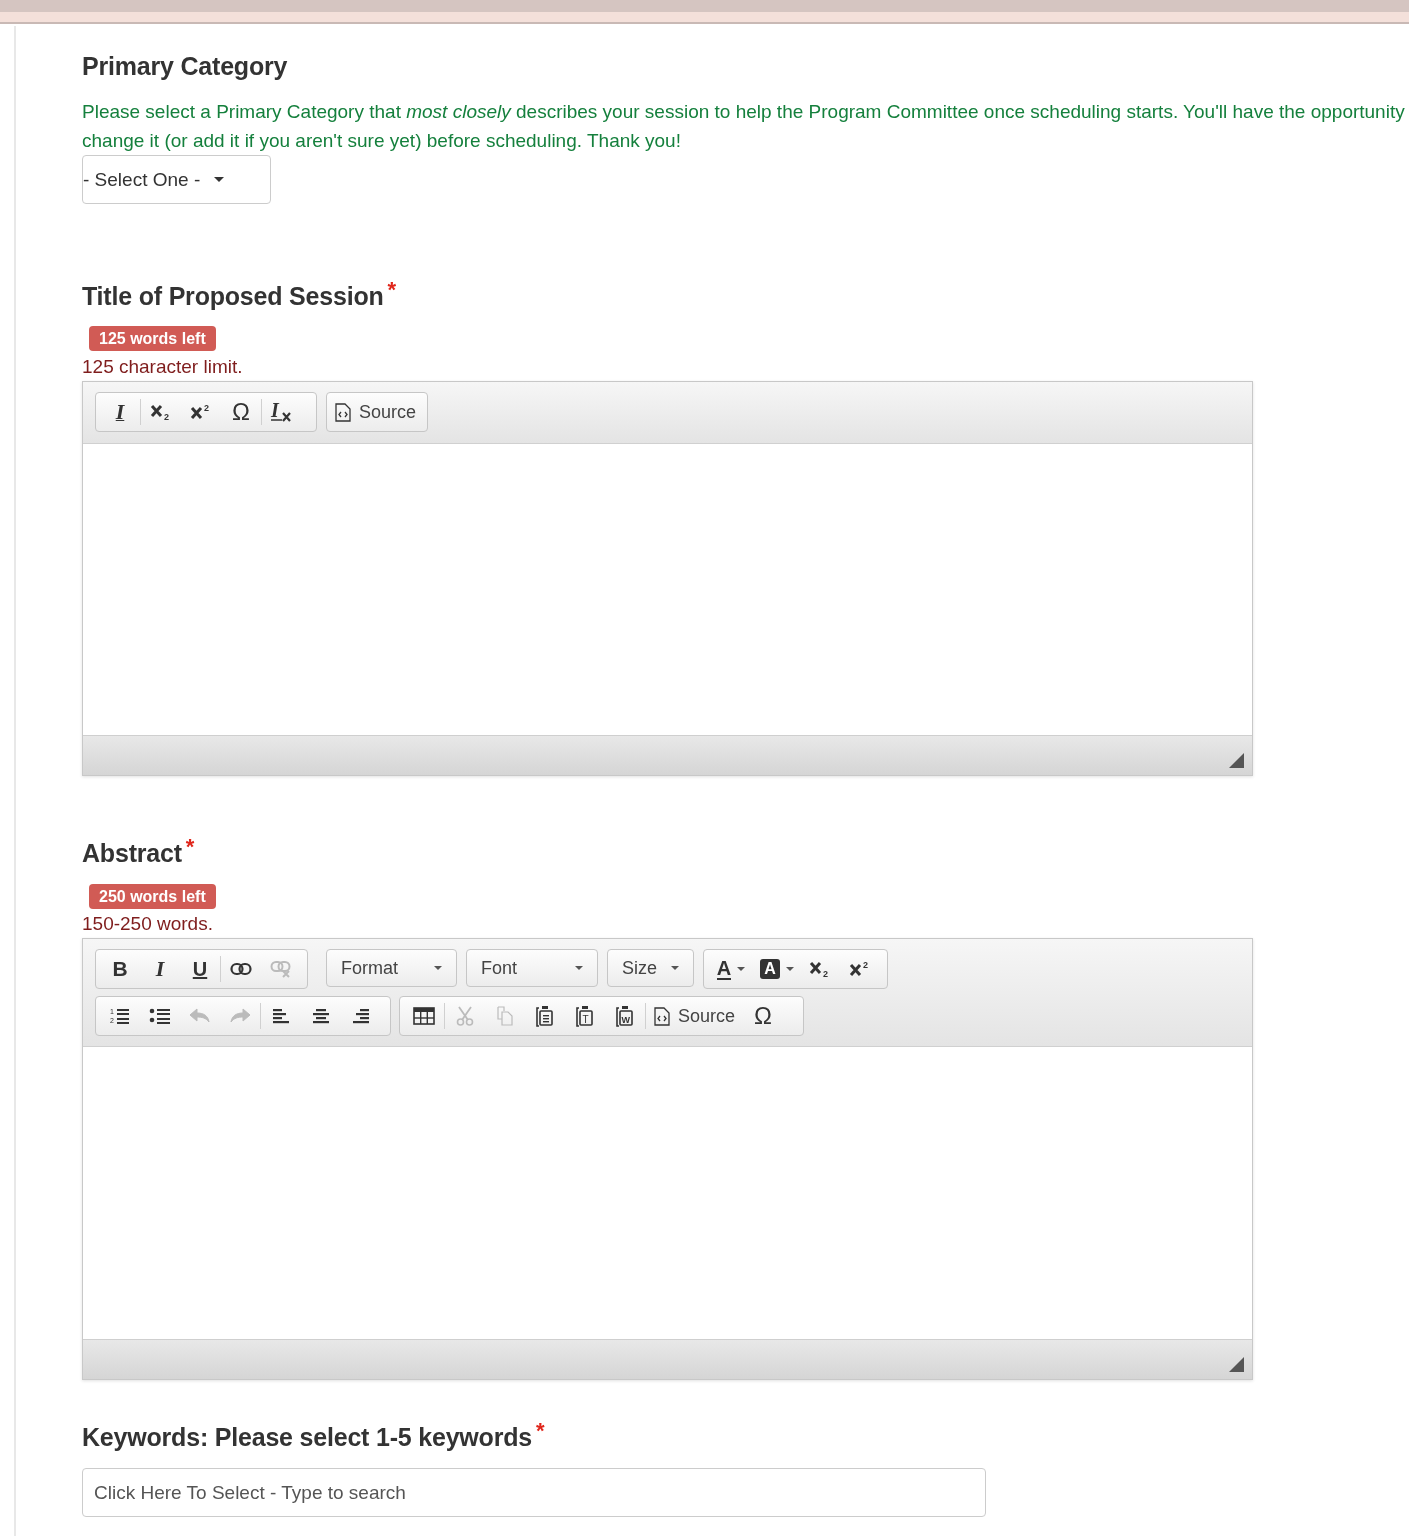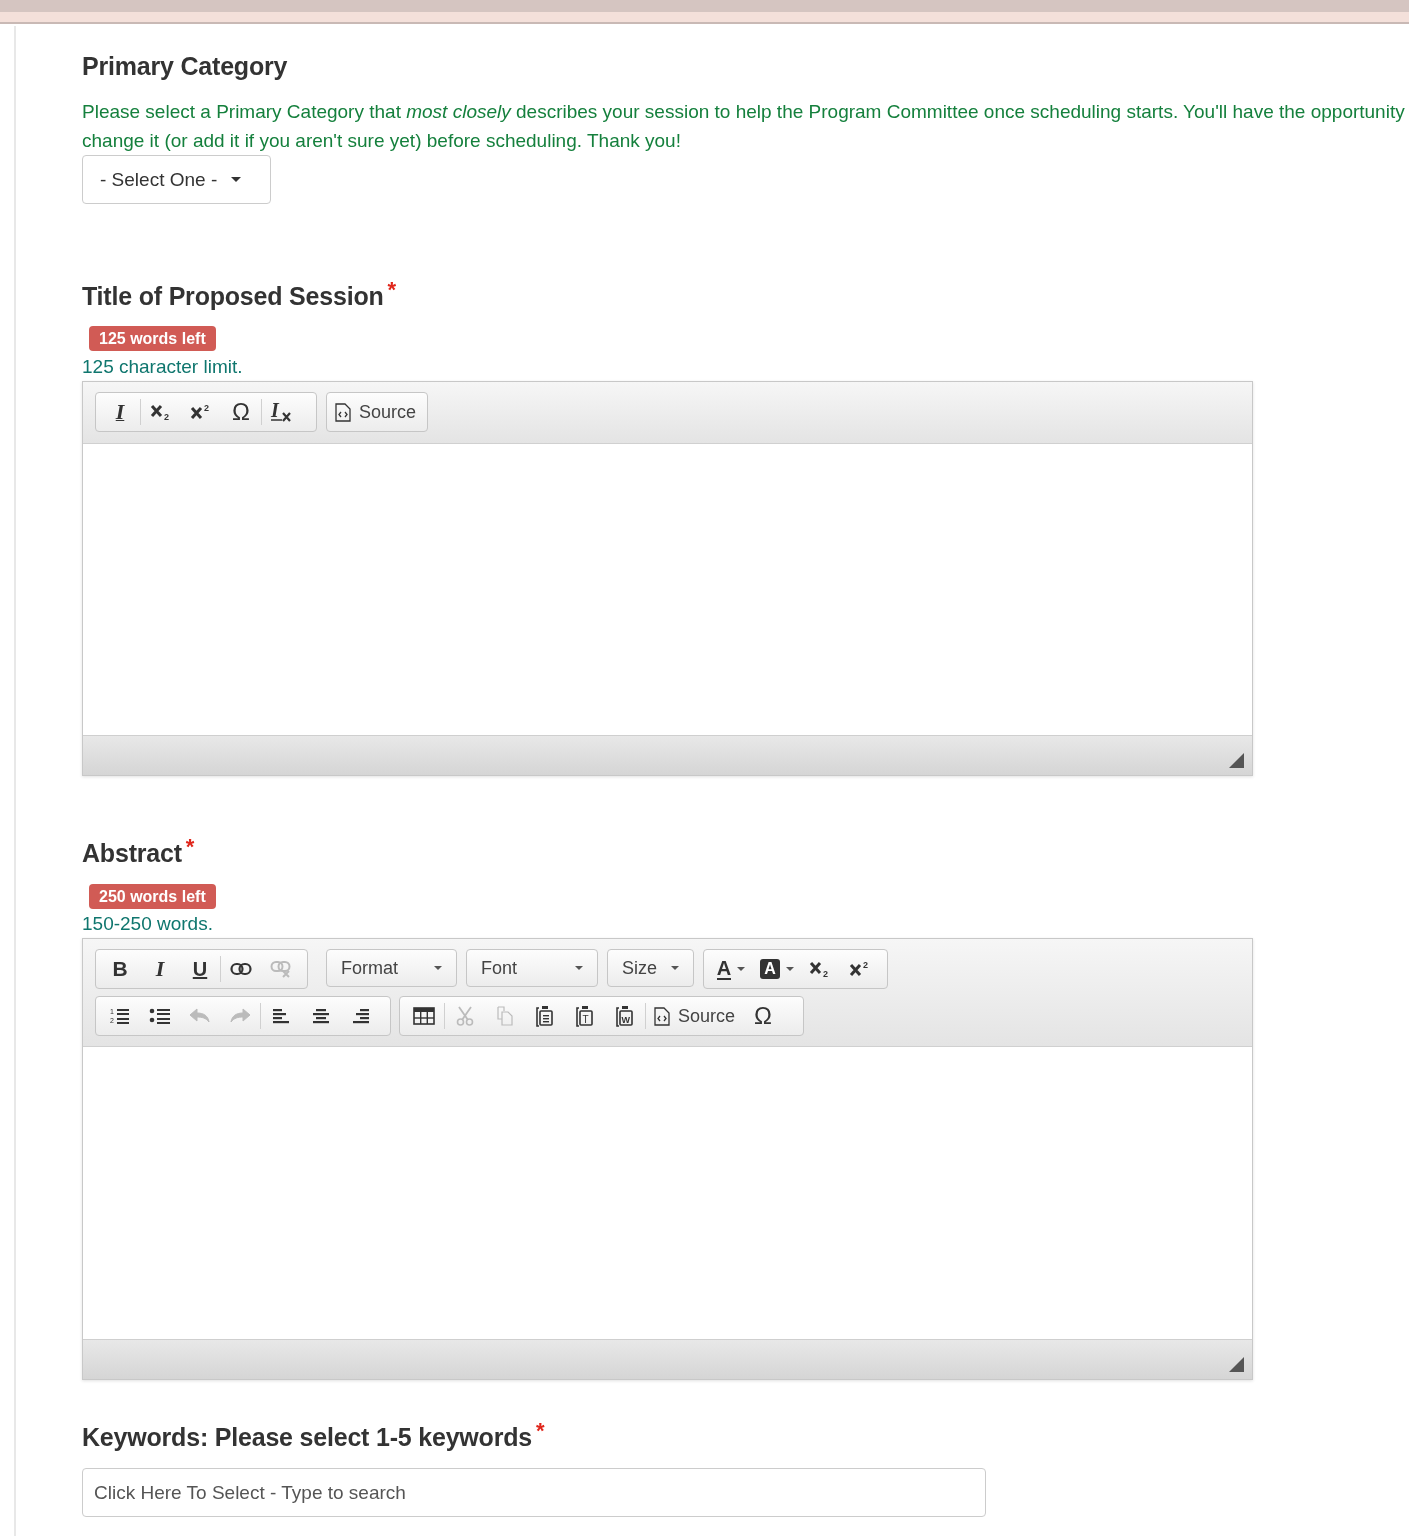--- a/index.html
+++ b/index.html
@@ -9,25 +9,25 @@
     .topbar { position: absolute; left: 0; top: 0; width: 1409px; height: 12px; background: #d5c5c1; }
     .topbar2 { position: absolute; left: 0; top: 12px; width: 1409px; height: 12px; background: #f4e0da; border-bottom: 2px solid #c9b9b5; }
     .leftline { position: absolute; left: 14px; top: 26px; width: 2px; height: 1510px; background: #e8e8e8; }
 
     .abs { position: absolute; margin-left: 44px; }
     h3.label { font-size: 25px; font-weight: bold; color: #333; letter-spacing: -0.2px; }
     .req { color: #e0261b; font-size: 22px; position: relative; top: -8px; margin-left: 4px; }
     .desc { font-size: 19px; line-height: 29px; color: #15803d; }
     .desc em { font-style: italic; }
 
-    .select { border: 1px solid #ccc; border-radius: 4px; background: #fff; height: 49px; width: 189px; display: flex; align-items: center; padding-left: 17px; font-size: 19px; color: #333; }
+    .select { border: 1px solid #ccc; border-radius: 4px; background: #fff; height: 49px; width: 189px; display: flex; align-items: center; font-size: 19px; color: #333; }
     .caret-down { width: 0; height: 0; border-left: 5px solid transparent; border-right: 5px solid transparent; border-top: 5px solid #333; margin-left: 14px; }
 
     .badge { background: #d15b55; color: #fff; font-weight: bold; font-size: 16px; border-radius: 4px; height: 25px; display: inline-flex; align-items: center; padding: 0 10px; }
-    .hint { font-size: 19px; color: #0f766e; }
+    .hint { font-size: 19px; color: #7f1d1d; }
 
     .editor { border: 1px solid #c8c8c8; background: #fff; box-shadow: 0 1px 3px rgba(0,0,0,0.12); }
     .ed-top { background: linear-gradient(#f6f6f6, #e4e4e4); border-bottom: 1px solid #d0d0d0; position: relative; }
     .ed-bottom { background: linear-gradient(#e8e8e8, #d5d5d5); border-top: 1px solid #cfcfcf; position: absolute; left: 0; right: 0; bottom: 0; height: 40px; }
     .resize { position: absolute; right: 8px; bottom: 7px; width: 0; height: 0; border-left: 15px solid transparent; border-bottom: 15px solid #555; }
 
     .group { position: absolute; height: 40px; border: 1px solid #c6c6c6; border-radius: 4px; background: linear-gradient(#fdfdfd, #ececec); display: flex; align-items: center; padding: 0 4px; }
     .btn { height: 32px; min-width: 40px; display: flex; align-items: center; justify-content: center; font-size: 19px; color: #333; }
     .sep { width: 1px; height: 26px; background: #d0d0d0; }
     .txtbtn { padding: 0 8px; font-size: 18px; color: #444; gap: 8px; }

